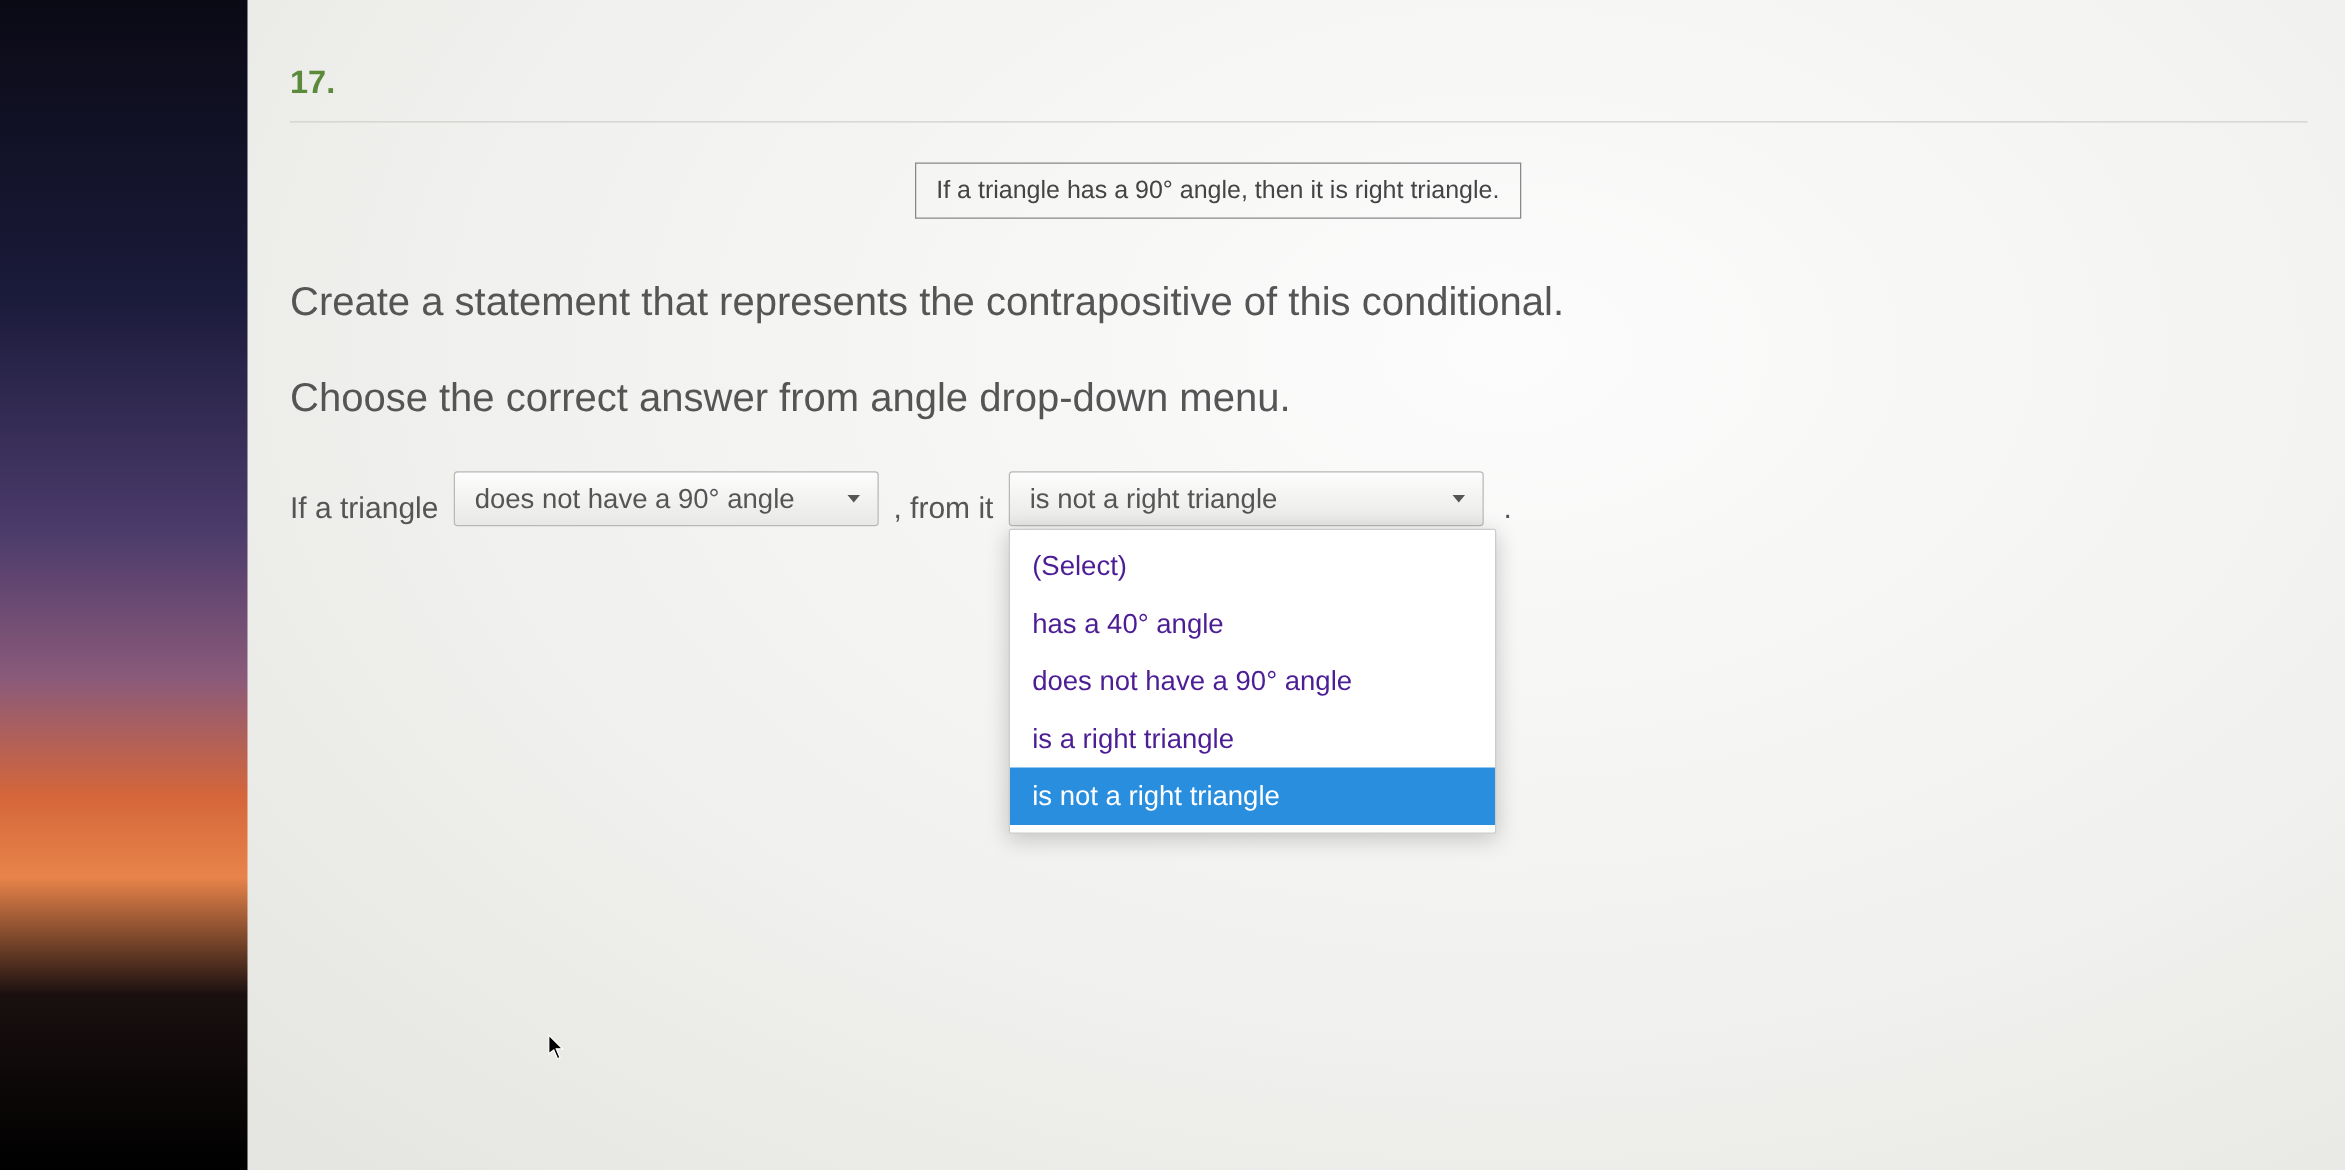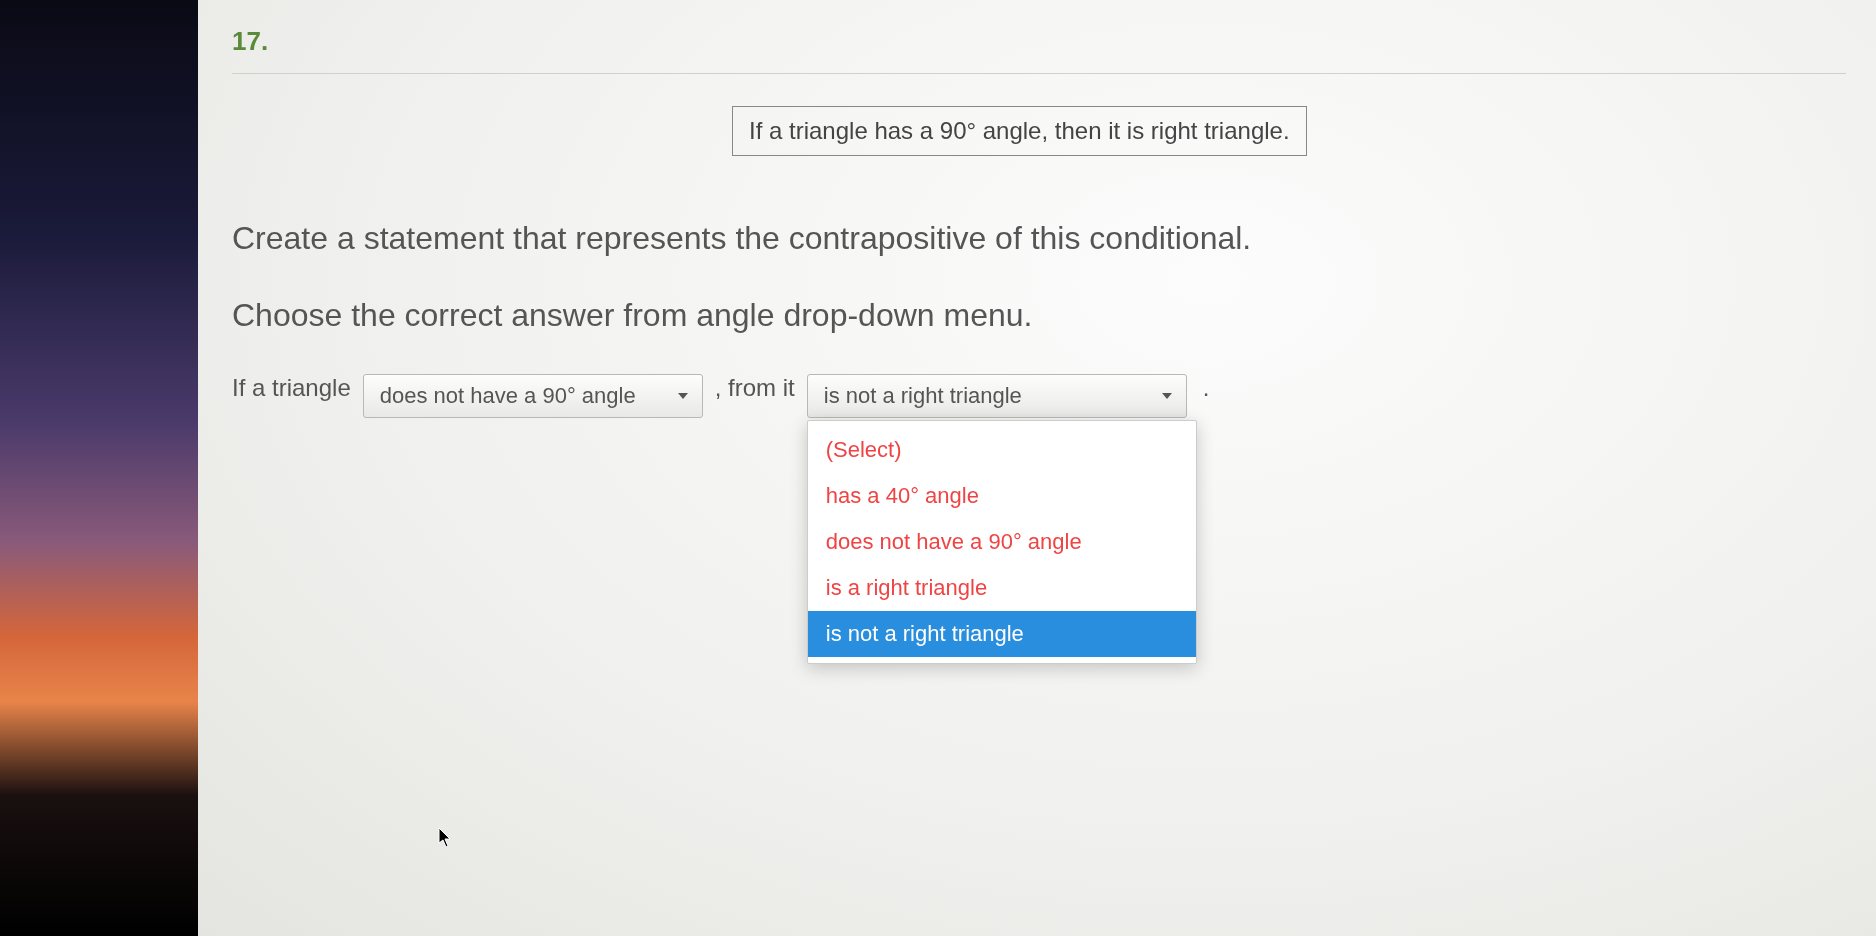--- a/index.html
+++ b/index.html
@@ -31,21 +31,21 @@
         #1a1010 85%, 
         #000000 100%);
     }
     .main-panel {
       position: absolute;
       left: 198px;
       top: 0;
       right: 0;
       bottom: 0;
       background: radial-gradient(ellipse at 60% 30%, #fcfcfc 0%, #f0f0ee 60%, #e4e4e0 100%);
-      padding: 26px 30px 30px 34px;
+      padding: 50px 30px 30px 34px;
     }
     .question-number {
       color: #5a8a3a;
       font-size: 26px;
       font-weight: bold;
       margin-bottom: 16px;
     }
     .divider {
       border: none;
       border-top: 1px solid #d0d0cc;
@@ -53,34 +53,34 @@
     }
     .intro-text {
       color: #555;
       font-size: 24px;
       margin-bottom: 40px;
     }
     .statement-box {
       border: 1px solid #888;
       padding: 10px 16px;
       display: inline-block;
-      font-size: 24px;
+      font-size: 20px;
       color: #444;
       margin-left: 500px;
-      margin-bottom: 64px;
+      margin-bottom: 48px;
       background: transparent;
     }
     .instruction-text {
       color: #555;
       font-size: 32px;
       margin-bottom: 40px;
     }
     .answer-row {
       display: flex;
-      align-items: flex-start;
+      align-items: flex-end;
       gap: 12px;
       font-size: 24px;
       color: #555;
       position: relative;
     }
     .inline-text {
       color: #555;
     }
     .dropdown {
       position: relative;
@@ -119,21 +119,21 @@
       border: 1px solid #ccc;
       border-radius: 2px;
       box-shadow: 0 4px 18px rgba(0,0,0,0.2);
       margin-top: 2px;
       z-index: 10;
       padding: 6px 0;
     }
     .dropdown-item {
       padding: 10px 18px;
       font-size: 22px;
-      color: #ef4444;
+      color: #4c1d95;
       cursor: pointer;
     }
     .dropdown-item.highlighted {
       background: #2a8ede;
       color: #fff;
     }
     .period {
       margin-left: 4px;
     }
     .cursor {

